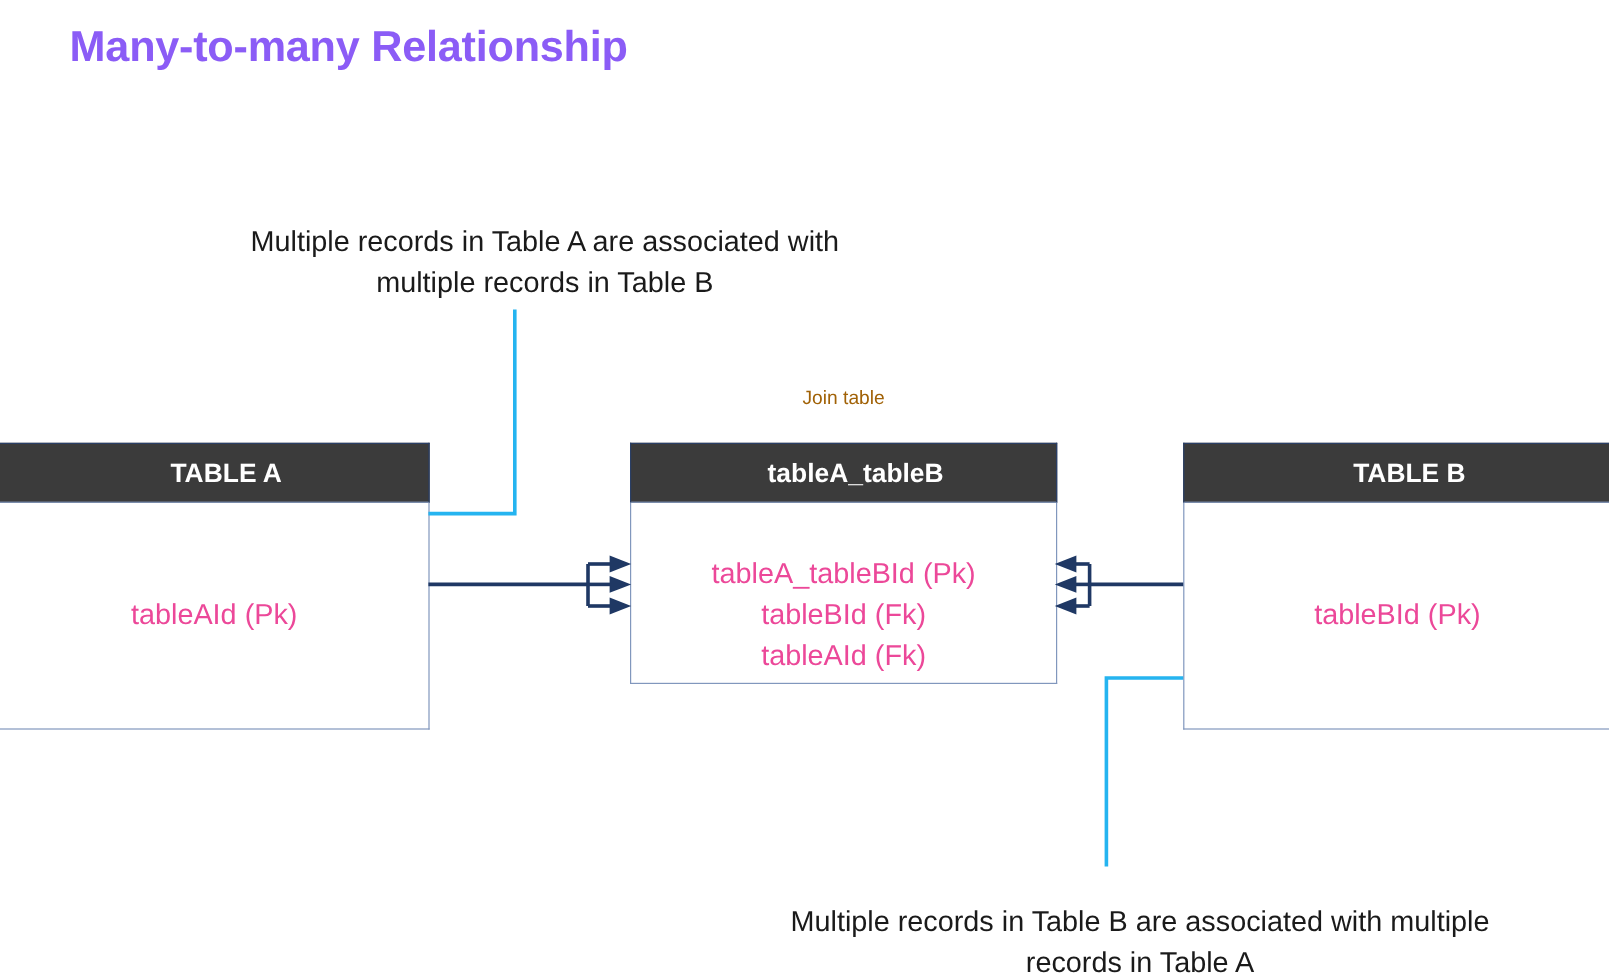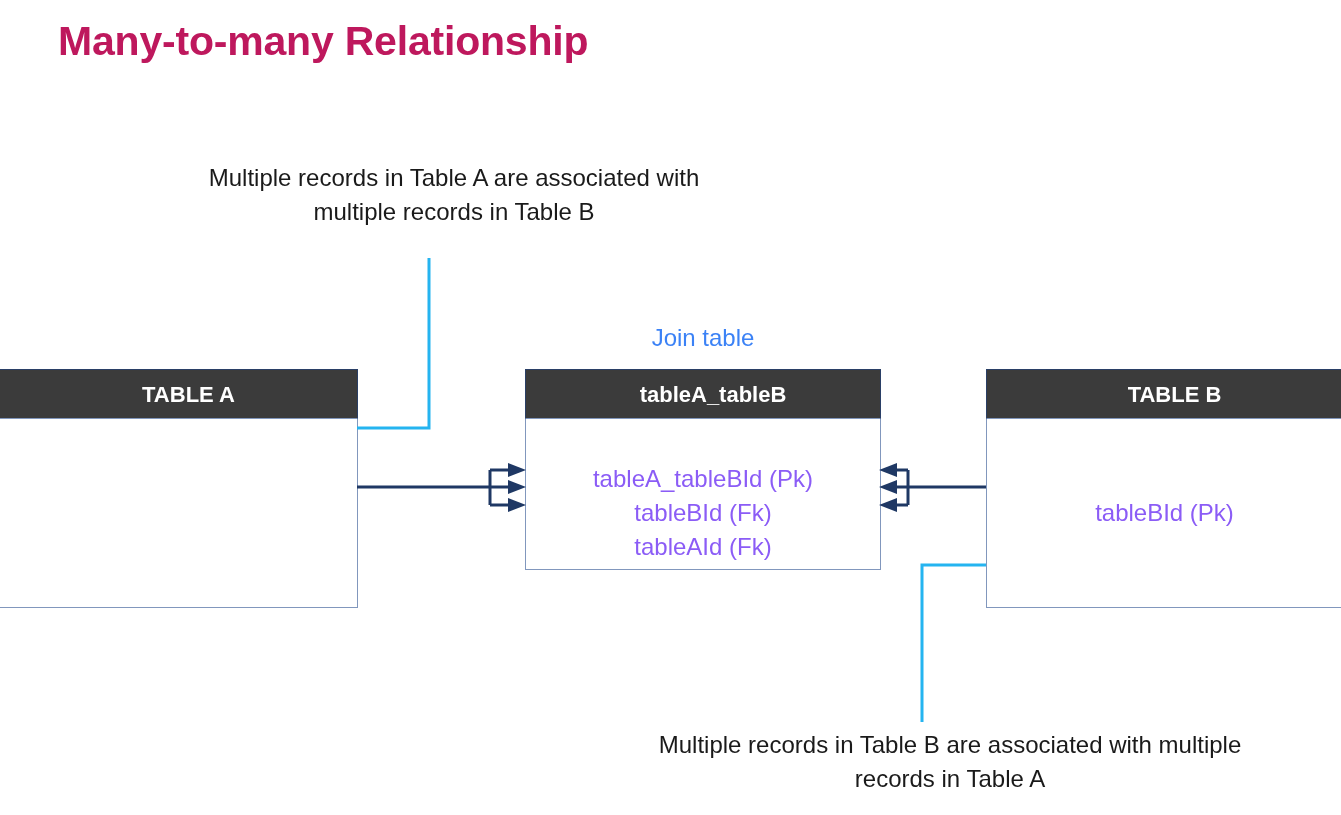--- a/index.html
+++ b/index.html
@@ -15,55 +15,56 @@
     font-family: "Liberation Sans", sans-serif;
     color: #111111;
     -webkit-font-smoothing: antialiased;
   }
 
   
   #slide-title {
     position: absolute;
     left: 58px;
     top: 18px;
-    font-size: 41px;
+    font-size: 36px;
     font-weight: bold;
     letter-spacing: -0.2px;
-    color: #be185d;
+    color: #8b5cf6;
     white-space: nowrap;
   }
 
   
   .callout-text {
     position: absolute;
     text-align: center;
     font-size: 24px;
     line-height: 34px;
     color: #1a1a1a;
+    margin-top: 24px;
   }
   #callout-top {
     left: 174px;
     top: 161px;
     width: 560px;
   }
   #callout-bottom {
     left: 640px;
     top: 728px;
     width: 620px;
   }
 
   
   #join-table-caption {
     position: absolute;
     left: 583px;
     top: 324px;
     width: 240px;
     text-align: center;
-    font-size: 24px;
-    color: #3b82f6;
+    font-size: 16px;
+    color: #a16207;
   }
 
   
   .entity {
     position: absolute;
     box-sizing: border-box;
     background: #ffffff;
     border: 1px solid #8197bd;
     border-top: none;
   }
@@ -83,21 +84,21 @@
   }
   .entity-body {
     box-sizing: border-box;
     display: flex;
     flex-direction: column;
     align-items: center;
     justify-content: center;
     height: 187px;
     font-size: 24px;
     line-height: 34px;
-    color: #8b5cf6;
+    color: #ec4899;
     text-align: center;
   }
 
   #entity-table-a {
     left: -1px;
     top: 370px;
     width: 359px;
     height: 238px;
   }
   #entity-join {
@@ -129,20 +130,23 @@
 <div id="slide-title">Many-to-many Relationship</div>
 
 <div id="callout-top" class="callout-text">Multiple records in Table A are associated with multiple records in Table B</div>
 
 <div id="join-table-caption">Join table</div>
 
 <div id="callout-bottom" class="callout-text">Multiple records in Table B are associated with multiple records in Table A</div>
 
 <div id="entity-table-a" class="entity">
   <div class="entity-header">TABLE A</div>
+  <div class="entity-body">
+    <div>tableAId (Pk)</div>
+  </div>
 </div>
 
 <div id="entity-join" class="entity">
   <div class="entity-header">tableA_tableB</div>
   <div class="entity-body">
     <div>tableA_tableBId (Pk)</div>
     <div>tableBId (Fk)</div>
     <div>tableAId (Fk)</div>
   </div>
 </div>

